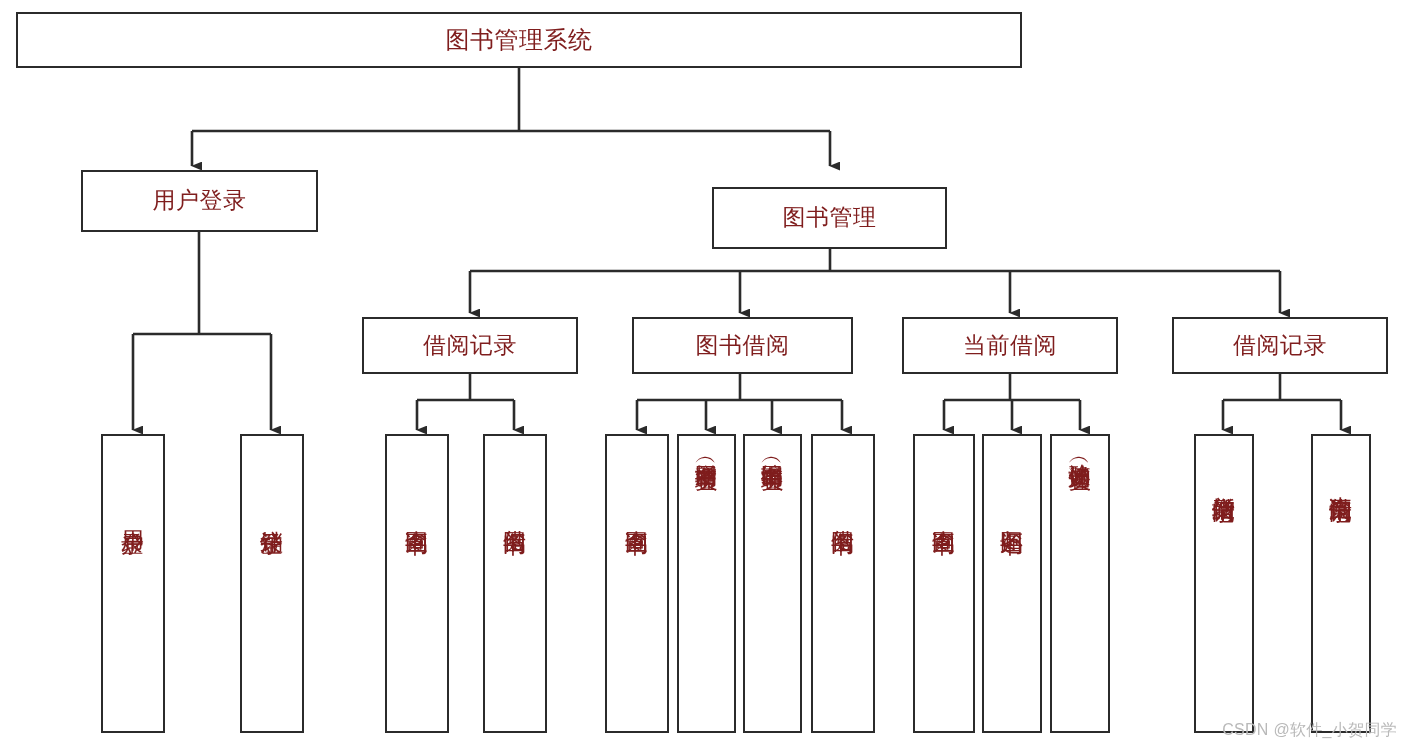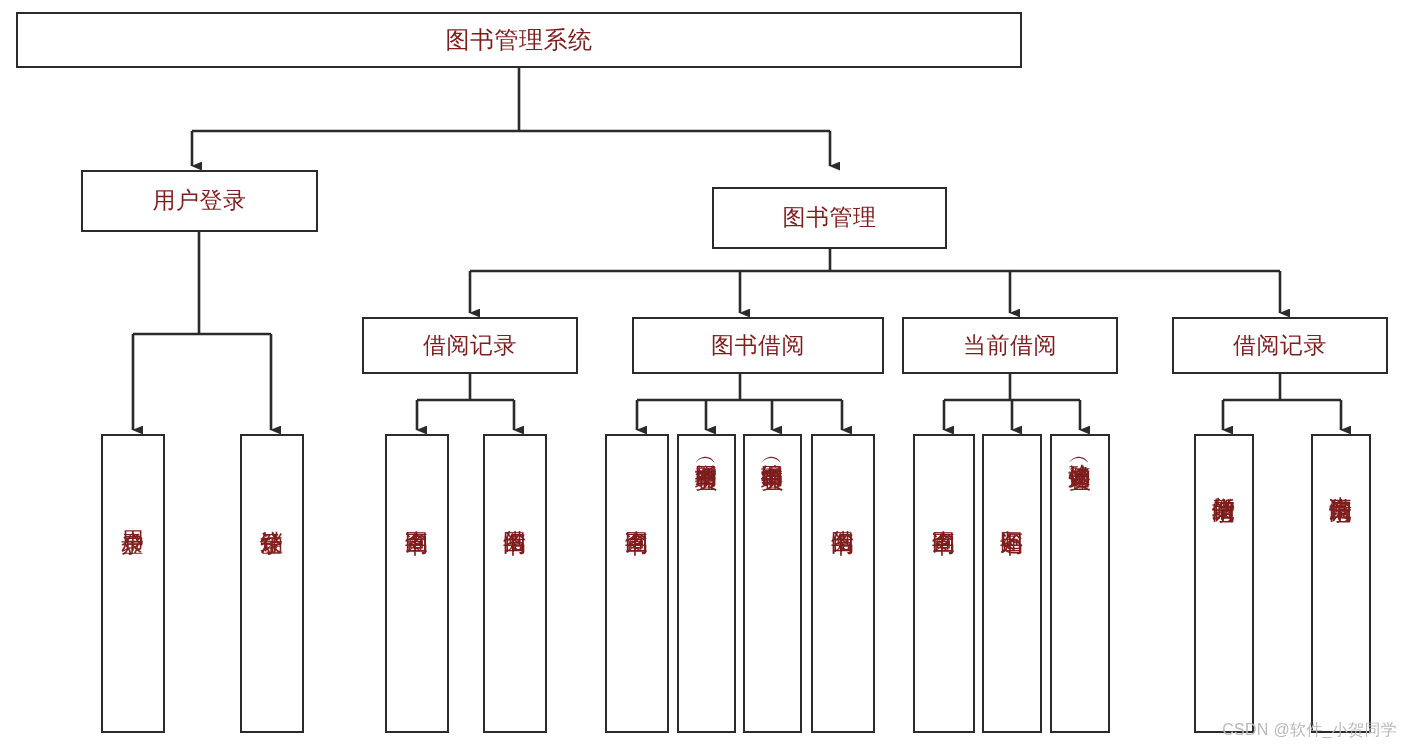--- a/index.html
+++ b/index.html
@@ -141,21 +141,21 @@
   </div>
 
   <div class="node horiz" style="left:712px; top:187px; width:235px; height:62px;">
     <span class="node-label">图书管理</span>
   </div>
 
   <div class="node horiz" style="left:362px; top:317px; width:216px; height:57px;">
     <span class="node-label">借阅记录</span>
   </div>
 
-  <div class="node horiz" style="left:632px; top:317px; width:252px; height:57px;">
+  <div class="node horiz" style="left:632px; top:317px; width:221px; height:57px;">
     <span class="node-label">图书借阅</span>
   </div>
 
   <div class="node horiz" style="left:1172px; top:317px; width:216px; height:57px;">
     <span class="node-label">借阅记录</span>
   </div>
 
   <div class="node horiz" style="left:902px; top:317px; width:216px; height:57px;">
     <span class="node-label">当前借阅</span>
   </div>

